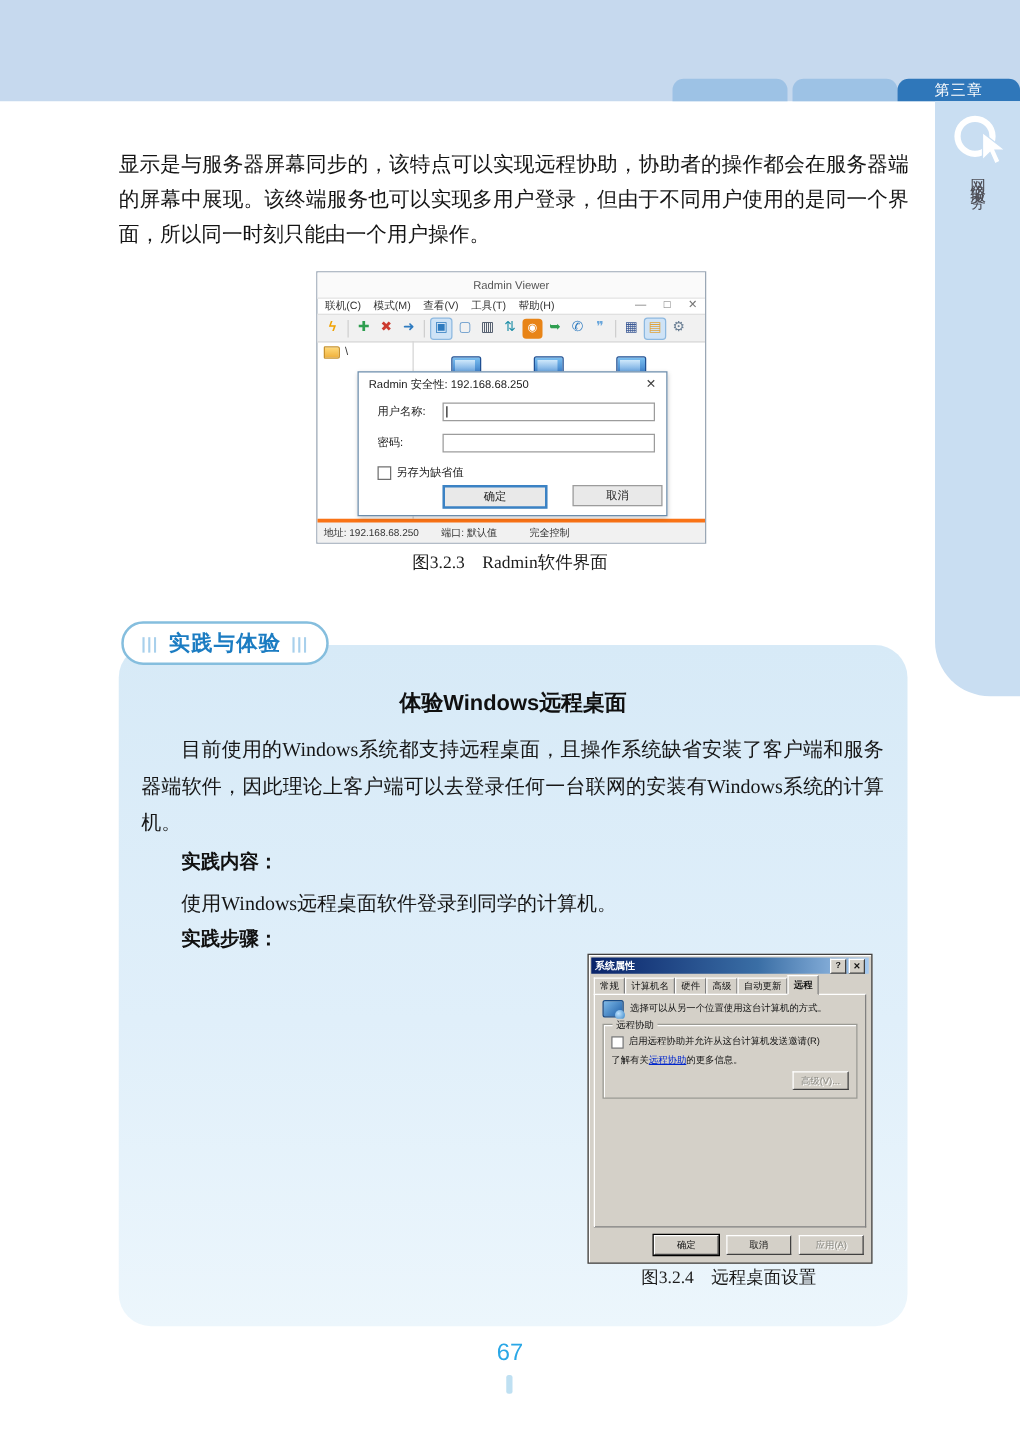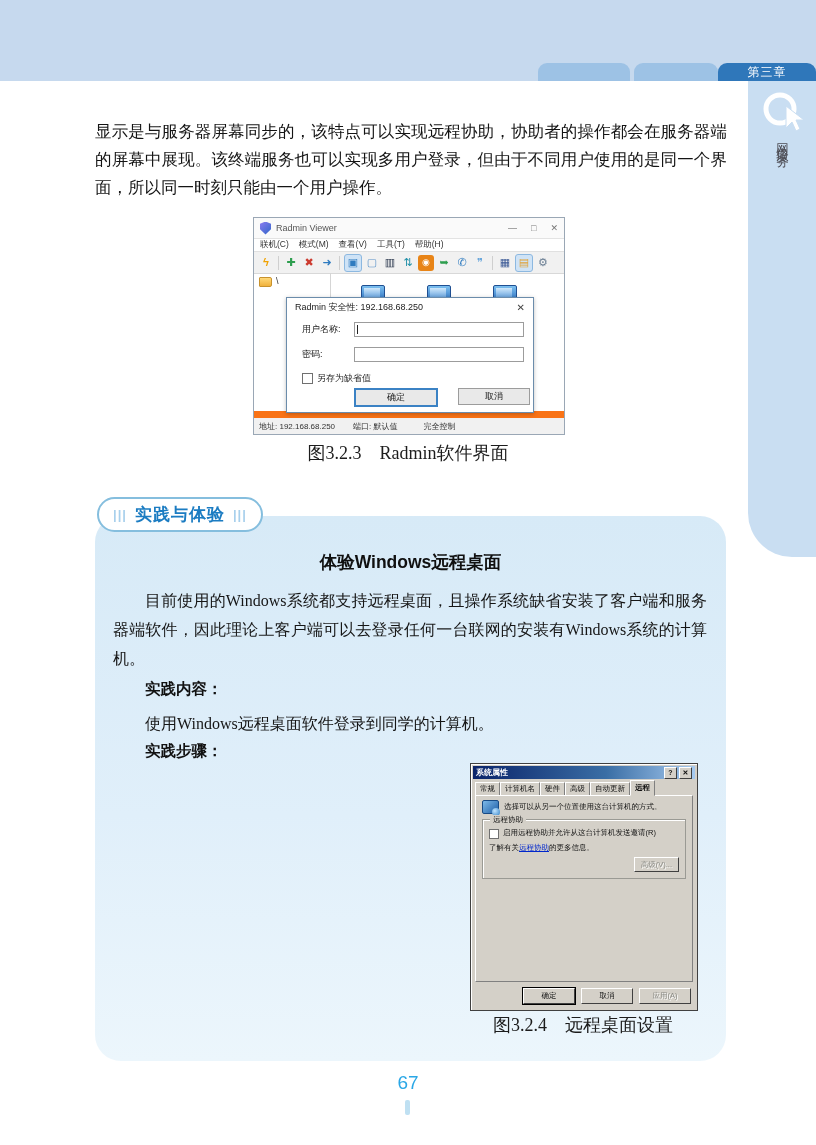--- a/index.html
+++ b/index.html
@@ -23,21 +23,21 @@
 
   
   .intro{position:absolute;left:95px;top:118px;width:632px;margin:0;
          font-family:"Liberation Serif","DejaVu Serif",serif;font-size:16.5px;line-height:28px;
          color:#141414;text-align:justify;}
 
   
   .radmin{position:absolute;left:253px;top:217px;width:310px;height:216px;background:#ffffff;
           border:1px solid #9aa7b5;font-size:9px;color:#333;}
   .r-title{position:absolute;left:0;top:0;right:0;height:20px;background:#fafafa;
-           border-bottom:1px solid #e3e3e3;display:flex;align-items:center;padding:0 6px;gap:5px;}
+           border-bottom:1px solid #e3e3e3;display:flex;align-items:center;padding:0 6px;gap:5px;flex-direction:column;}
   .shield{width:11px;height:13px;background:linear-gradient(135deg,#8a7bf0,#2f66c8);
           clip-path:polygon(50% 0,100% 18%,100% 60%,50% 100%,0 60%,0 18%);}
   .r-title .t{color:#555;font-size:9px;}
   .r-ctl{margin-left:auto;display:flex;gap:14px;color:#777;font-size:9px;}
   .r-menu{position:absolute;left:0;top:21px;right:0;height:12px;display:flex;gap:10px;
           padding:0 6px;align-items:center;font-size:8.5px;color:#333;}
   .r-toolbar{position:absolute;left:0;top:33px;right:0;height:21px;background:#f1f1f1;
              border-top:1px solid #e0e0e0;border-bottom:1px solid #d8d8d8;
              display:flex;align-items:center;gap:2px;padding:0 4px;}
   .ti{width:16px;height:16px;display:flex;align-items:center;justify-content:center;
@@ -65,21 +65,21 @@
           border-radius:1px 2px 2px 1px;margin-top:1px;}
   .r-list{flex:1;display:flex;gap:14px;padding:12px 0 0 16px;align-items:flex-start;}
   .pc{width:52px;display:flex;flex-direction:column;align-items:center;gap:1px;}
   .pc-ic{width:22px;height:15px;background:linear-gradient(#7cc0f0,#2d6fc0);border:1px solid #1f4f92;
          border-radius:2px;position:relative;}
   .pc-ic::after{content:"";position:absolute;left:7px;top:16px;width:8px;height:3px;background:#9aa4ad;}
   .pc-ic::before{content:"";position:absolute;left:2px;top:2px;width:16px;height:9px;
                  background:linear-gradient(#cfe8fb,#6fa8e0);}
   .pc .lbl{font-size:7px;color:#222;margin-top:4px;white-space:nowrap;}
   .r-status{position:absolute;left:0;bottom:0;right:0;height:16px;background:#f1f1f1;
-            border-top:7px solid #f97316;display:flex;align-items:center;font-size:8px;color:#333;}
+            border-top:3px solid #f97316;display:flex;align-items:center;font-size:8px;color:#333;}
   .r-status .s1{margin-left:5px;}
   .r-status .s2{margin-left:18px;}
   .r-status .s3{margin-left:26px;}
 
   
   .r-dialog{position:absolute;left:32px;top:79px;width:246px;height:114px;background:#ffffff;
             border:1px solid #6b8cab;box-shadow:0 1px 4px rgba(0,0,0,.25);z-index:5;}
   .d-title{position:absolute;left:0;top:0;right:0;height:18px;display:flex;align-items:center;
            padding:0 8px;font-size:9px;color:#222;}
   .d-close{margin-left:auto;color:#444;font-size:10px;}
@@ -90,21 +90,21 @@
   .d-check{position:absolute;left:15px;top:74px;display:flex;align-items:center;gap:4px;
            font-size:9px;color:#222;}
   .cbox{width:9px;height:9px;background:#fff;border:1px solid #707070;display:flex;
         align-items:center;justify-content:center;font-size:8px;color:#222;line-height:1;}
   .d-btns{position:absolute;left:0;right:0;top:90px;display:flex;}
   .d-btn{height:15px;background:#e9e9e9;border:1px solid #9c9c9c;font-size:9px;color:#222;
          display:flex;align-items:center;justify-content:center;}
   .d-ok{width:80px;margin-left:67px;border:2px solid #3b82c4;}
   .d-cancel{width:70px;margin-left:20px;}
 
-  .cap{font-family:"Liberation Serif","DejaVu Serif",serif;font-size:18px;color:#1c1c1c;}
+  .cap{font-family:"Liberation Serif","DejaVu Serif",serif;font-size:14px;color:#1c1c1c;}
   .cap1{position:absolute;left:0;top:441px;width:816px;text-align:center;}
 
   
   .panel{position:absolute;left:95px;top:516px;width:631px;height:545px;border-radius:26px;
          background:linear-gradient(180deg,#d7eaf7 0%,#e0effa 55%,#ecf6fc 100%);}
   .pill{position:absolute;left:2px;top:-19px;height:31px;background:#ffffff;border:2px solid #85bede;
         border-radius:18px;display:flex;align-items:center;padding:0 14px;gap:8px;}
   .pill .marks{color:#a8d0ec;font-size:13px;font-weight:bold;letter-spacing:1px;}
   .pill .pl{color:#1b7cc2;font-size:17px;font-weight:bold;letter-spacing:1px;}
   .p-title{position:absolute;left:0;top:34px;width:100%;text-align:center;font-size:17.5px;

